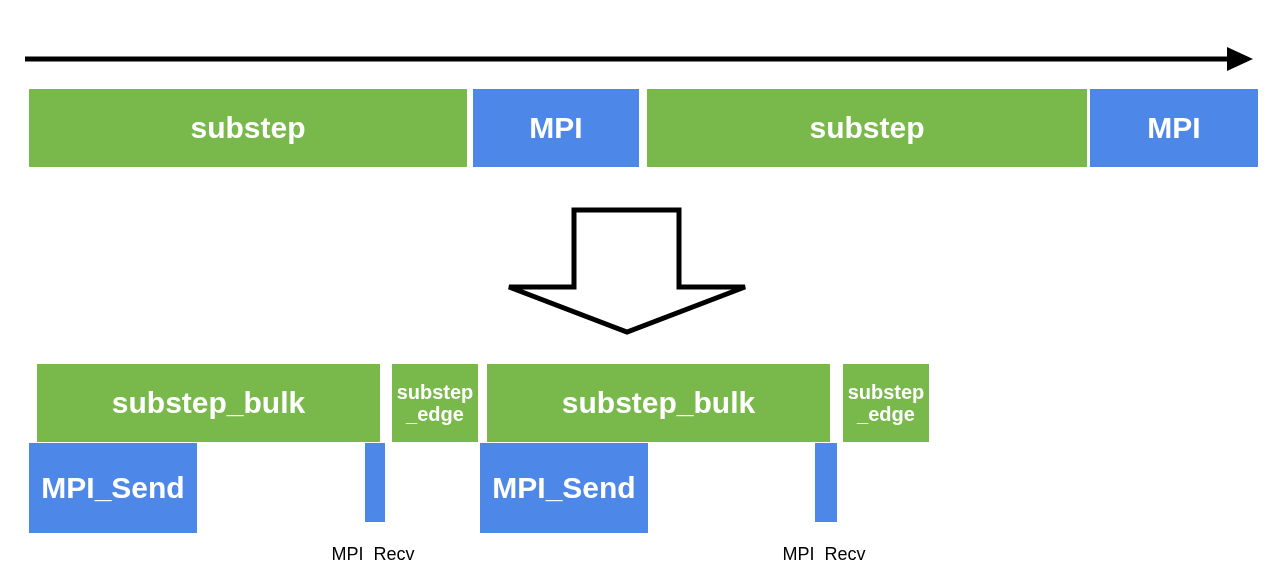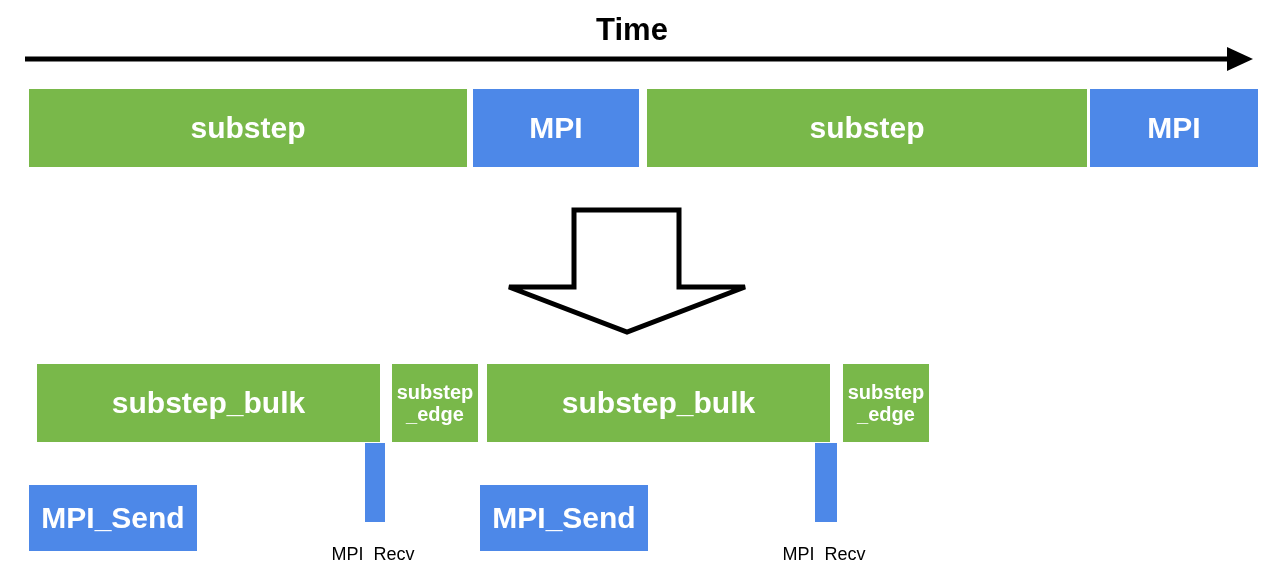--- a/index.html
+++ b/index.html
@@ -61,21 +61,21 @@
   .b-edge-1 { left: 384px; width: 86px; }
   .b-bulk-2 { left: 479px; width: 343px; }
   .b-edge-2 { left: 835px; width: 86px; }
   .edge-block {
     flex-direction: column;
     font-size: 20px;
     line-height: 1.12;
   }
 
   
-  .r3 { top: 443px; height: 66px; margin-top: 42px; }
+  .r3 { top: 443px; height: 90px; }
   .b-send-1 { left: 29px;  width: 168px; }
   .b-send-2 { left: 480px; width: 168px; }
   .recv-bar {
     position: absolute;
     top: 443px;
     height: 79px;
     background: var(--communication-blue, #4d88e8);
   }
   .b-recvbar-1 { left: 365px; width: 20px; }
   .b-recvbar-2 { left: 815px; width: 22px; }
@@ -95,21 +95,20 @@
     margin-top: 18px;
   }
   .l-recv-1 { left: 327px; }
   .l-recv-2 { left: 778px; }
 </style>
 </head>
 <body>
 
 <div class="stage">
 
-  <div class="time-label">Time</div>
 
   <svg class="arrow-layer" viewBox="0 0 1280 562" xmlns="http://www.w3.org/2000/svg">
     <g>
       <line x1="25" y1="59" x2="1233" y2="59" stroke="#000000" stroke-width="5"></line>
       <polygon points="1227,47 1253,59 1227,71" fill="#000000"></polygon>
     </g>
     <path d="M 574,210 L 679,210 L 679,287 L 745,287 L 627,332 L 509,287 L 574,287 Z" fill="#ffffff" stroke="#000000" stroke-width="5" stroke-linejoin="miter"></path>
   </svg>
 
   <div class="block green r1 b-substep-1">substep</div>

